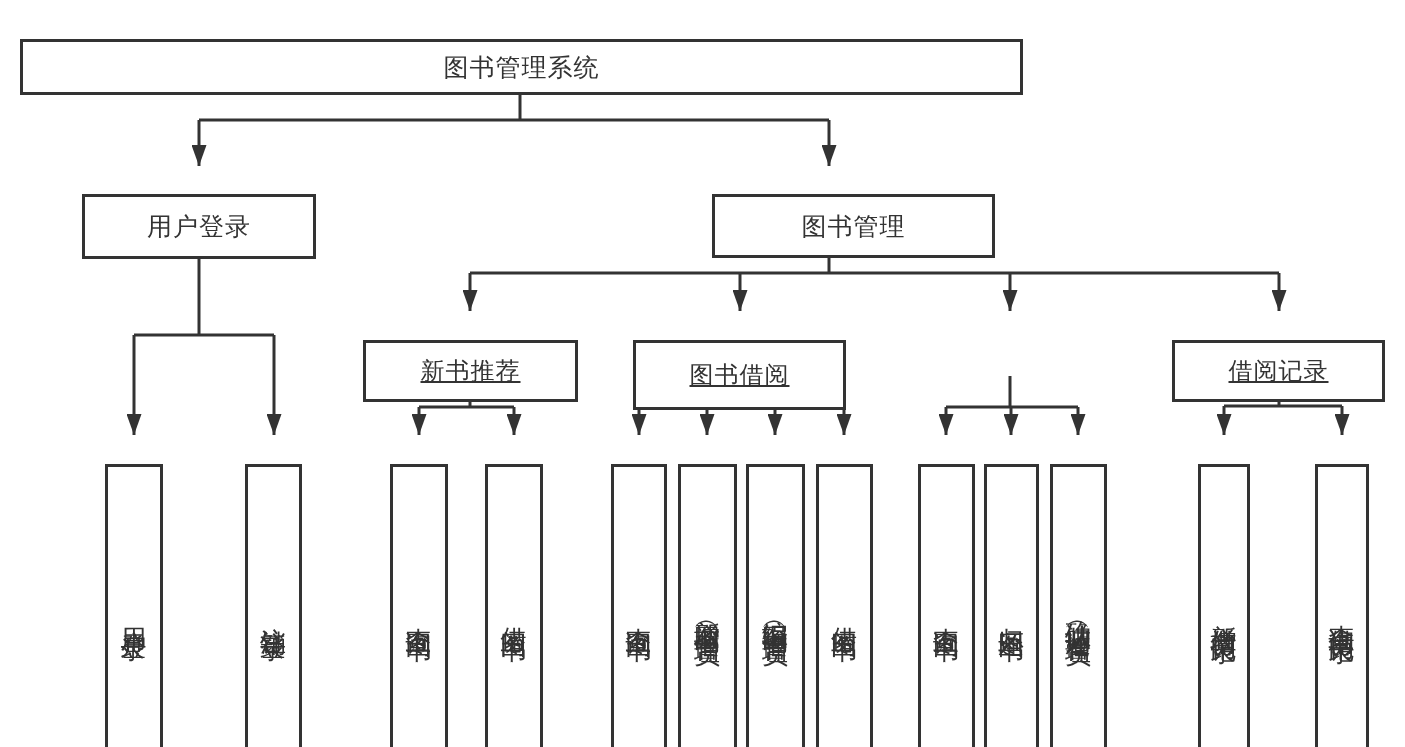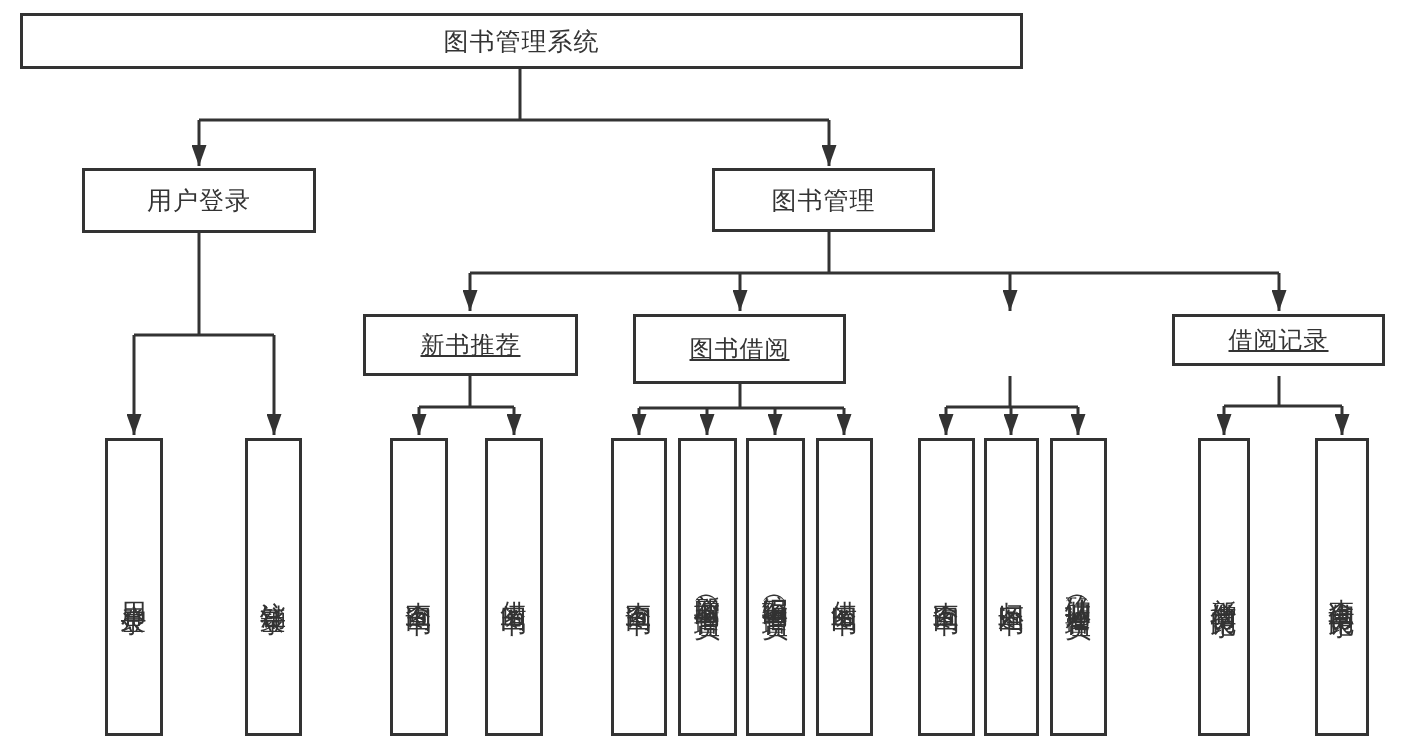--- a/index.html
+++ b/index.html
@@ -20,20 +20,21 @@
   #connectors{position:absolute;left:0;top:0;pointer-events:none;}
   .node{
     position:absolute;
     box-sizing:border-box;
     background:var(--bg);
     border:3px solid var(--line);
     display:flex;
     align-items:center;
     justify-content:center;
     color:var(--text);
+    margin-top:26px;
   }
   .node.h{font-size:25px;letter-spacing:1px;white-space:nowrap;}
   .node.h.l3{font-size:24px;text-decoration:underline;}
   .node.v{
     writing-mode:vertical-rl;
     font-size:26px;
     letter-spacing:3px;
     line-height:1;
   }
   .watermark{
@@ -92,25 +93,25 @@
       <path d="M1011 407 V435" marker-end="url(#arrowhead)"></path>
       <path d="M1078 407 V435" marker-end="url(#arrowhead)"></path>
       <path d="M1224 406 V435" marker-end="url(#arrowhead)"></path>
       <path d="M1342 406 V435" marker-end="url(#arrowhead)"></path>
     </g>
   </svg>
 
   <div class="node h" style="left:20px;top:13px;width:1003px;height:56px">图书管理系统</div>
 
   <div class="node h" style="left:82px;top:168px;width:234px;height:65px">用户登录</div>
-  <div class="node h" style="left:712px;top:168px;width:223px;height:64px">图书管理</div>
+  <div class="node h" style="left:712px;top:168px;width:283px;height:64px">图书管理</div>
 
   <div class="node h l3" style="left:363px;top:314px;width:215px;height:62px">新书推荐</div>
   <div class="node h l3" style="left:633px;top:314px;width:213px;height:70px">图书借阅</div>
-  <div class="node h l3" style="left:1172px;top:314px;width:213px;height:52px">借阅记录</div>
+  <div class="node h l3" style="left:1172px;top:314px;width:213px;height:62px">借阅记录</div>
 
   <div class="node v" style="left:105px;top:438px;width:58px;height:298px">用户登录</div>
   <div class="node v" style="left:245px;top:438px;width:57px;height:298px">注销登录</div>
 
   <div class="node v" style="left:390px;top:438px;width:58px;height:298px">查询图书</div>
   <div class="node v" style="left:485px;top:438px;width:58px;height:298px">借阅图书</div>
 
   <div class="node v" style="left:611px;top:438px;width:56px;height:298px">查询图书</div>
   <div class="node v" style="left:678px;top:438px;width:59px;height:298px">新增图书（管理员）</div>
   <div class="node v" style="left:746px;top:438px;width:59px;height:298px">编辑图书（管理员）</div>

